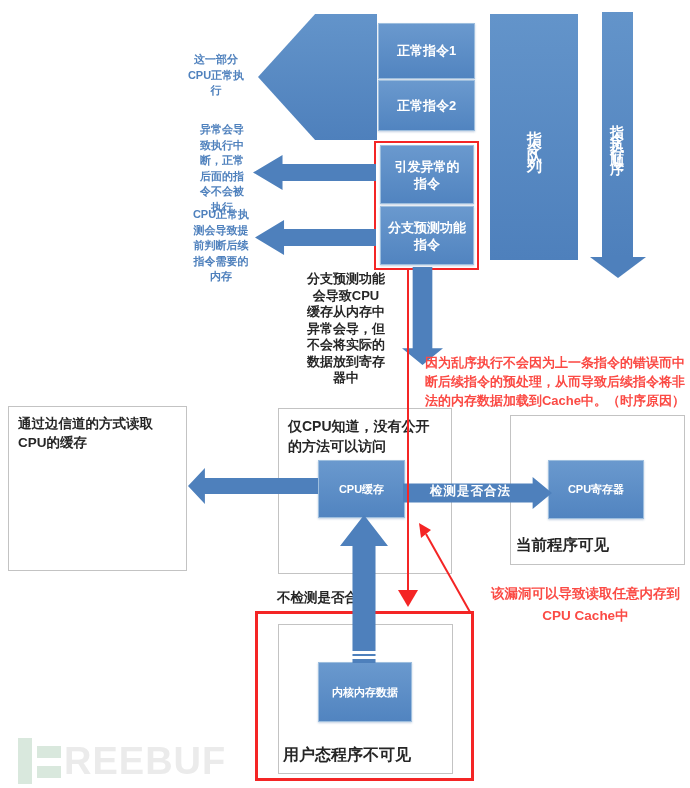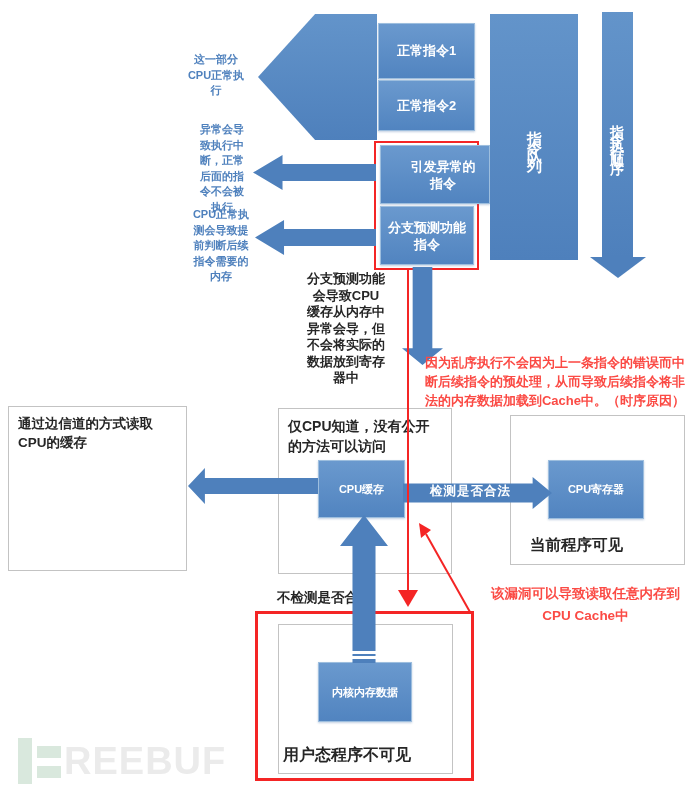--- a/index.html
+++ b/index.html
@@ -31,21 +31,21 @@
               clip-path:polygon(48% 0,100% 0,100% 100%,48% 100%,0 50%);"></div>
 
   <div class="abs bluebox" style="left:378px;top:15px;width:95px;height:54px;font-size:13px;margin-top:8px;">
     <span class="pre">正常指令1</span>
   </div>
   <div class="abs bluebox" style="left:378px;top:80px;width:95px;height:49px;font-size:13px;">
     <span class="pre">正常指令2</span>
   </div>
 
   <div class="abs redborder" style="left:374px;top:141px;width:101px;height:125px;"></div>
-  <div class="abs bluebox pre" style="left:380px;top:145px;width:92px;height:57px;font-size:13px;line-height:17px;padding-left:16px;">
+  <div class="abs bluebox pre" style="left:380px;top:145px;width:92px;height:57px;font-size:13px;line-height:17px;">
     <span class="pre">引发异常的
 指令</span>
   </div>
   <div class="abs bluebox pre" style="left:380px;top:206px;width:92px;height:57px;font-size:13px;line-height:17px;">
     <span class="pre">分支预测功能
 指令</span>
   </div>
 
   <div class="abs blue" style="left:490px;top:14px;width:88px;height:246px;display:flex;align-items:center;justify-content:center;">
     <span class="vtext" style="font-size:15px;letter-spacing:9px;">指令队列</span>
@@ -103,21 +103,21 @@
 的方法可以访问</div>
   </div>
   <div class="abs bluebox" style="left:318px;top:460px;width:85px;height:56px;font-size:11px;">
     <span>CPU缓存</span>
   </div>
 
   <div class="abs graybox" style="left:510px;top:415px;width:173px;height:148px;"></div>
   <div class="abs bluebox" style="left:548px;top:460px;width:94px;height:57px;font-size:11px;">
     <span>CPU寄存器</span>
   </div>
-  <div class="abs note-black" style="left:516px;top:535px;font-size:15.5px;margin-left:14px;">当前程序可见</div>
+  <div class="abs note-black" style="left:516px;top:535px;font-size:15.5px;">当前程序可见</div>
 
   <div class="abs arrow" style="left:188px;top:468px;width:130px;height:36px;
               clip-path:polygon(0 50%,13% 0,13% 28%,100% 28%,100% 72%,13% 72%,13% 100%);"></div>
 
   <div class="abs arrow" style="left:403px;top:477px;width:149px;height:32px;
               clip-path:polygon(0 20%,87% 20%,87% 0,100% 50%,87% 100%,87% 80%,0 80%);"></div>
   <div class="abs" style="left:430px;top:483px;color:#fff;font-size:12.5px;font-weight:600;letter-spacing:1px;">检测是否合法</div>
 
   <div class="abs note-red pre" style="left:483px;top:583px;width:205px;font-size:13.5px;line-height:22px;">该漏洞可以导致读取任意内存到
 CPU Cache中</div>

